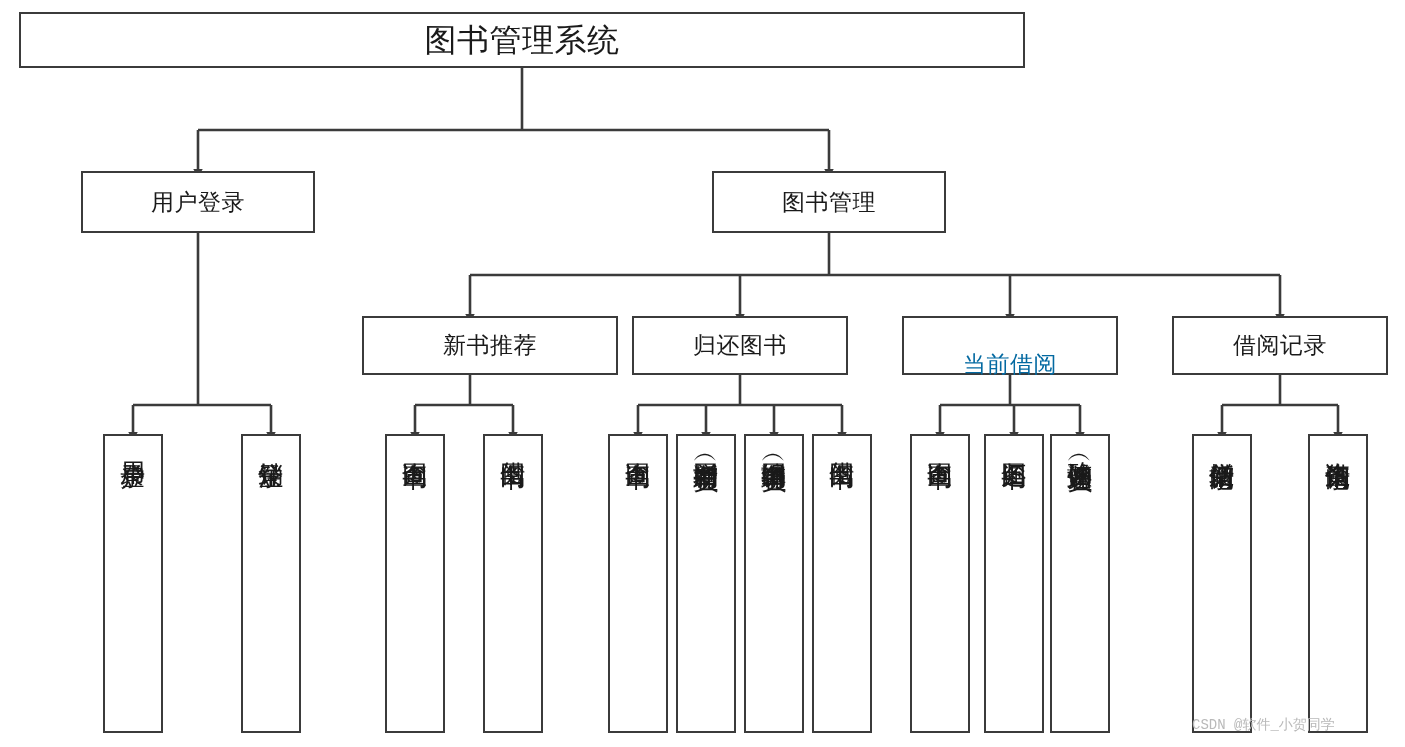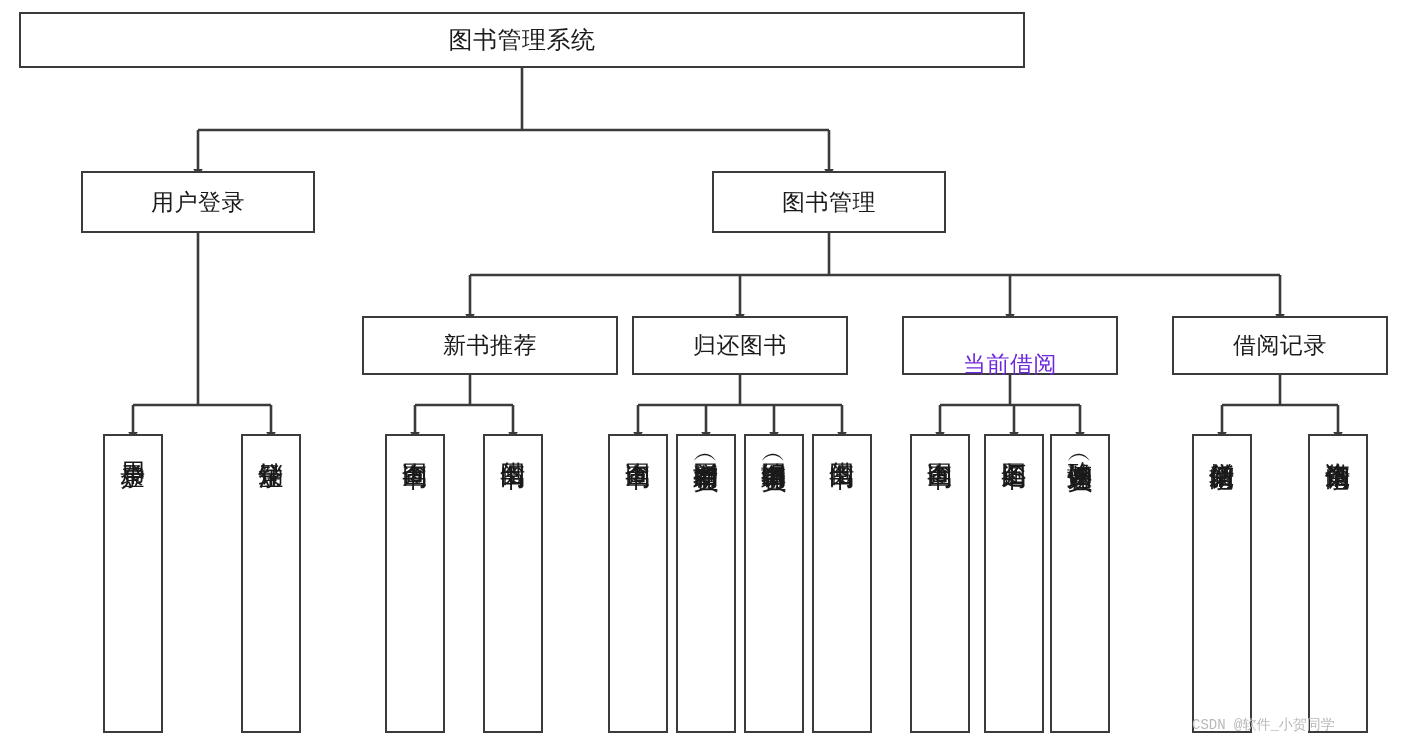--- a/index.html
+++ b/index.html
@@ -41,21 +41,21 @@
     display: block;
     text-align: center;
     line-height: 1.15;
     letter-spacing: 0.5px;
   }
   .node.horiz .label {
     font-size: 23px;
     white-space: nowrap;
   }
   .node.root .label {
-    font-size: 24px;
+    font-size: 32px;
   }
   .node.leaf {
     align-items: flex-start;
     padding-top: 6px;
   }
   .node.leaf .label {
     writing-mode: vertical-rl;
     text-orientation: upright;
     font-size: 25px;
     line-height: 1.05;
@@ -127,21 +127,21 @@
     <div class="node horiz" style="left: 712px; top: 171px; width: 234px; height: 62px; border-color: rgb(59, 59, 59); background: rgb(255, 255, 255);">
       <span class="label" style="color: rgb(26, 26, 26);">图书管理</span>
     </div>
     <div class="node horiz" style="left: 362px; top: 316px; width: 256px; height: 59px; border-color: rgb(59, 59, 59); background: rgb(255, 255, 255);">
       <span class="label" style="color: rgb(26, 26, 26);">新书推荐</span>
     </div>
     <div class="node horiz" style="left: 632px; top: 316px; width: 216px; height: 59px; border-color: rgb(59, 59, 59); background: rgb(255, 255, 255);">
       <span class="label" style="color: rgb(26, 26, 26);">归还图书</span>
     </div>
     <div class="node horiz" style="left: 902px; top: 316px; width: 216px; height: 59px; border-color: rgb(59, 59, 59); background: rgb(255, 255, 255);">
-      <span class="label" style="color: #6d28d9; margin-top: 37px;">当前借阅</span>
+      <span class="label" style="color: #0369a1; margin-top: 37px;">当前借阅</span>
     </div>
     <div class="node horiz" style="left: 1172px; top: 316px; width: 216px; height: 59px; border-color: rgb(59, 59, 59); background: rgb(255, 255, 255);">
       <span class="label" style="color: rgb(26, 26, 26);">借阅记录</span>
     </div>
     <div class="node leaf" style="left: 103px; top: 434px; width: 60px; height: 299px; border-color: rgb(59, 59, 59); background: rgb(255, 255, 255);">
       <span class="label" style="color: rgb(26, 26, 26);">用户登录</span>
     </div>
     <div class="node leaf" style="left: 241px; top: 434px; width: 60px; height: 299px; border-color: rgb(59, 59, 59); background: rgb(255, 255, 255);">
       <span class="label" style="color: rgb(26, 26, 26);">注销登录</span>
     </div>

